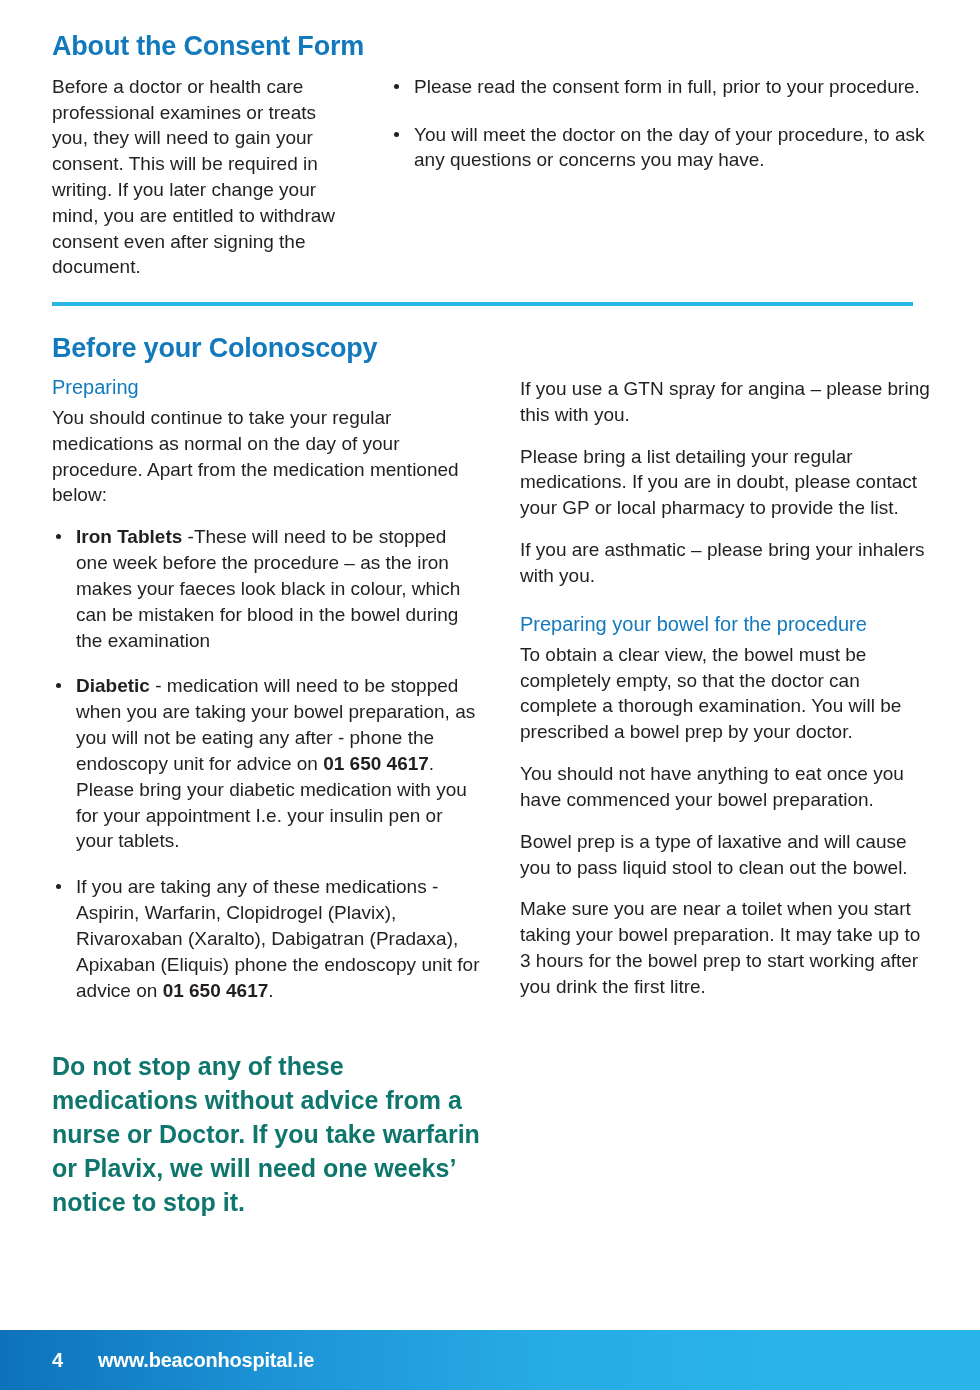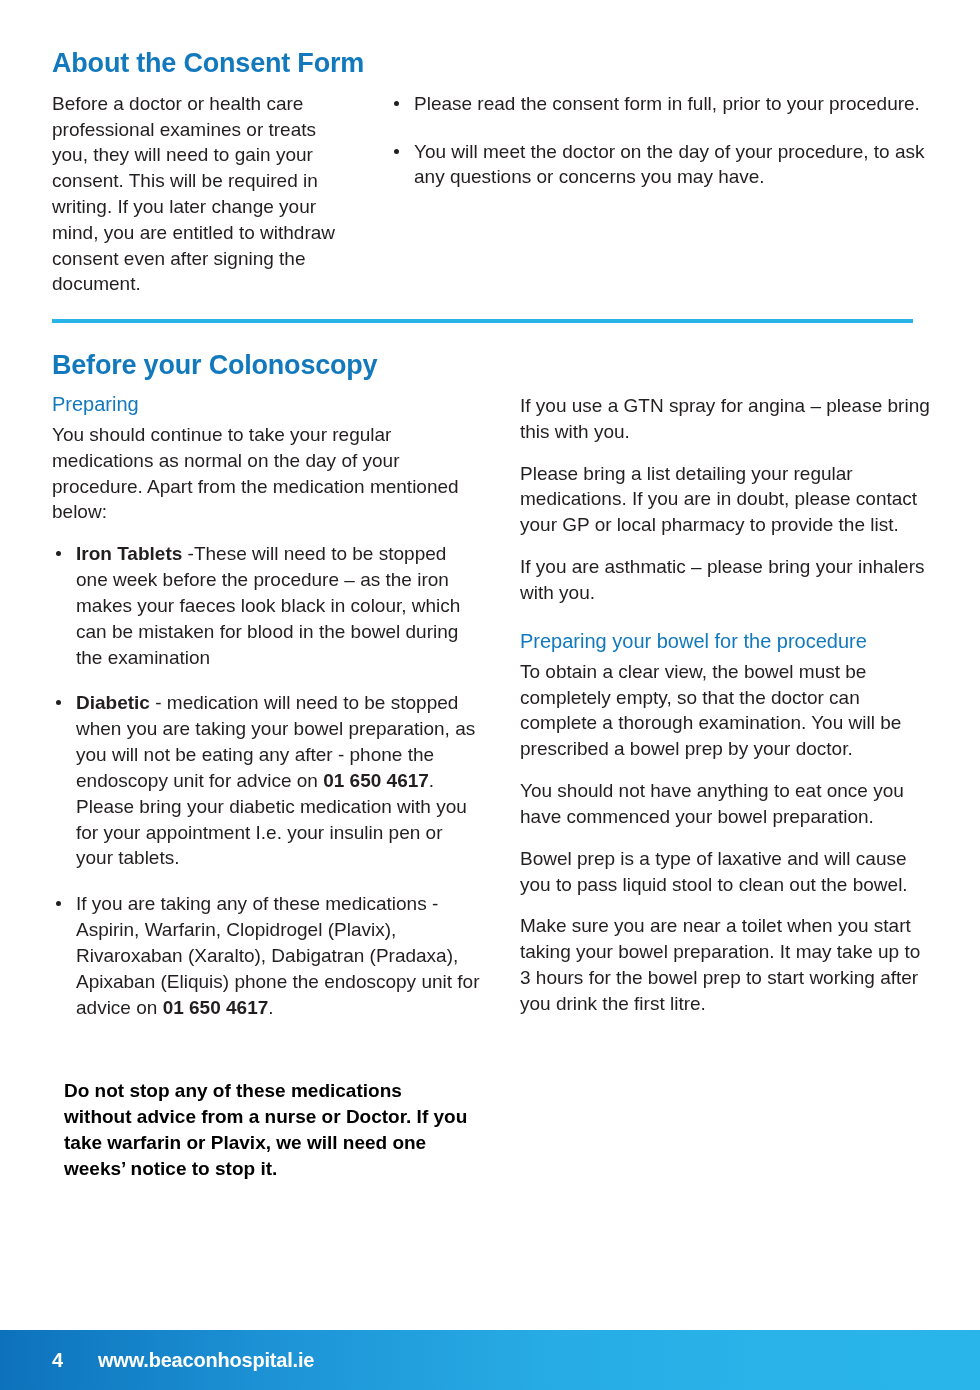--- a/index.html
+++ b/index.html
@@ -18,21 +18,21 @@
 
   .page {
     position: absolute;
     inset: 0;
     background: #ffffff;
   }
 
   .content {
     position: absolute;
     left: 52px;
-    top: 49px;
+    top: 32px;
     width: 866px;
   }
 
   
   h1.section-title {
     font-size: 27px;
     line-height: 1.1;
     font-weight: bold;
     color: #1279bd;
     margin: 0 0 12px 0;
@@ -119,25 +119,25 @@
     border-radius: 50%;
     background: #231f20;
   }
   ul.bullets.med > li {
     margin-bottom: 20px;
   }
 
   b, strong { font-weight: bold; }
 
   .warning {
-    font-size: 19px;
+    font-size: 25px;
     line-height: 1.36;
     font-weight: bold;
-    color: #000000;
-    margin: 12px;
+    color: #0f766e;
+    margin: 0;
   }
 
   
   .spacer-top { height: 22px; }
   .spacer-after-divider { height: 28px; }
 
   
   .footer {
     position: absolute;
     left: 0;

